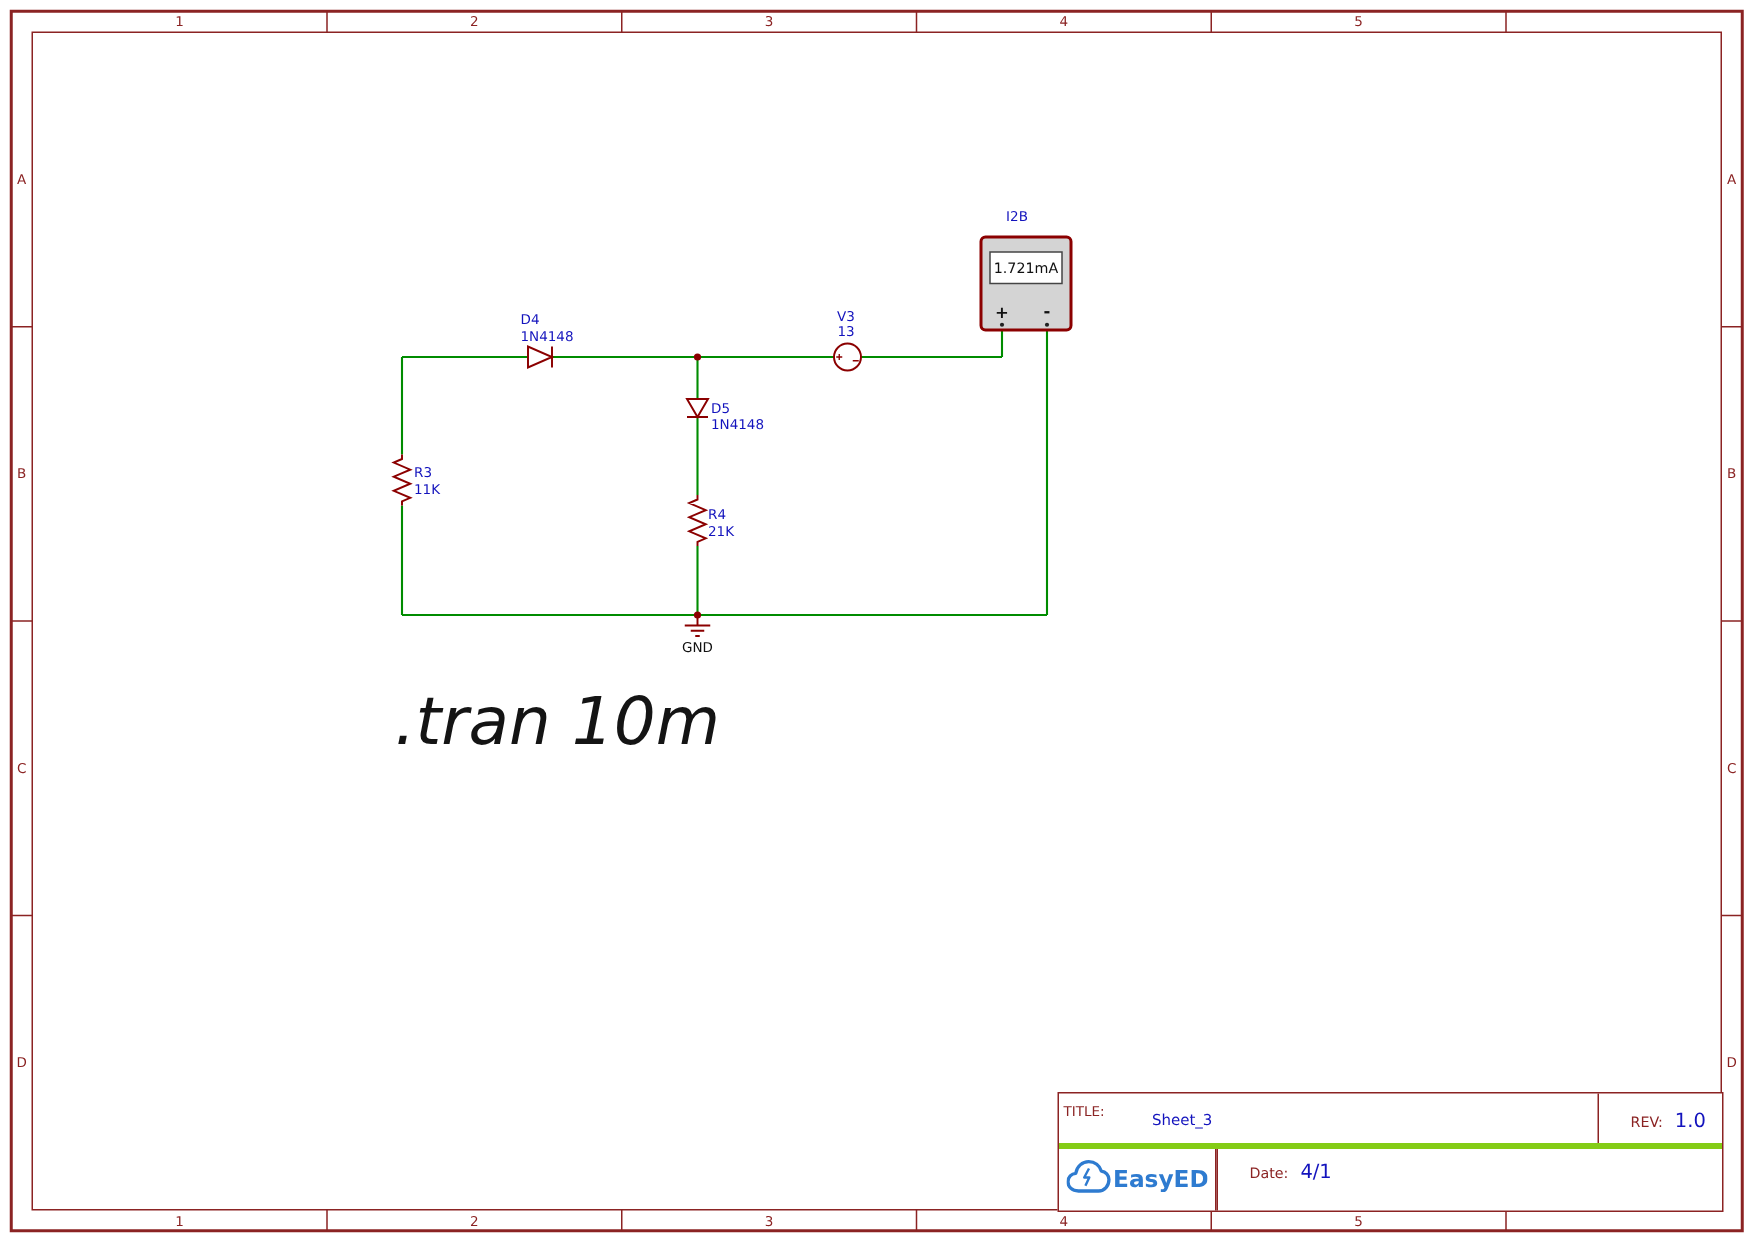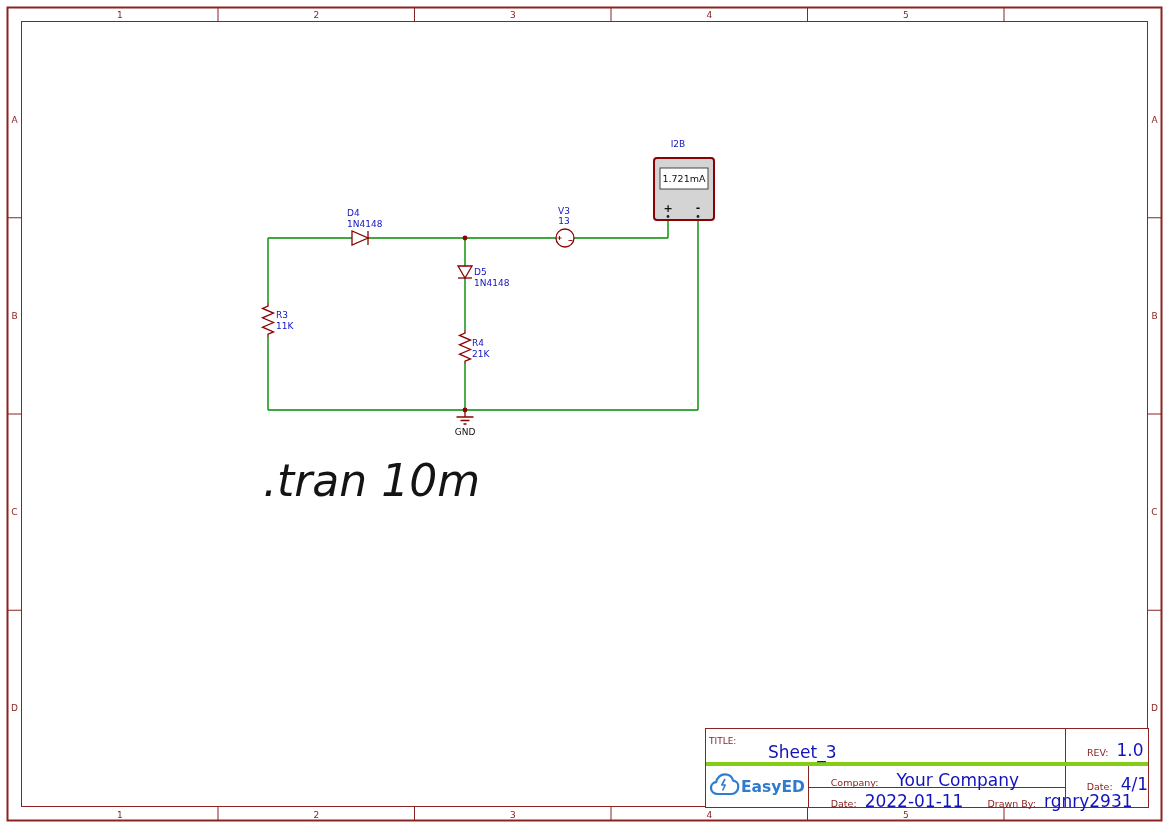--- a/index.html
+++ b/index.html
@@ -18,23 +18,23 @@
   .directive-text { fill:#141414; font-size:44px; font-style:italic; }
 
   
   .title-block {
     position:absolute; left:705px; top:728px; width:444px; height:80px;
     border:1px solid #8b2323; background:#ffffff; color:#8b2323;
   }
   .tb-row1 { display:flex; height:37px; border-bottom:4px solid #84cc16; }
   .tb-title-cell { flex:1; position:relative; }
   .tb-small-label { font-size:9px; color:#8b2323; display:inline-block; padding:2px 0 0 3px; }
-  .tb-title { position:absolute; left:62px; top:13px; font-size:17px; color:#1313bd; }
+  .tb-title { position:absolute; left:62px; top:13px; font-size:10px; color:#1313bd; }
   .tb-rev-cell { width:83px; border-left:1px solid #8b2323; padding:11px 0 0 5px; font-size:9.5px; }
-  .tb-value { color:#1313bd; font-size:17px; margin-left:8px; }
+  .tb-value { color:#1313bd; font-size:13px; margin-left:8px; }
   .tb-bottom { display:flex; height:41px; }
   .tb-logo { width:105px; border-right:1px solid #8b2323; display:flex; align-items:center; justify-content:center; }
   .tb-mid { width:256px; }
   .tb-company-row { height:22px; border-bottom:1px solid #8b2323; padding:4px 0 0 6px; font-size:9.5px; white-space:nowrap; }
   .tb-date-row { height:18px; padding:3px 0 0 6px; font-size:9.5px; white-space:nowrap; }
   .tb-sheet-cell { flex:1; border-left:1px solid #8b2323; padding:8px 0 0 5px; font-size:9.5px; }
   .lbl { color:#8b2323;margin-left:16px; }
   .ml18 { margin-left:18px; } .ml24 { margin-left:24px; }
   .logo-text-svg { font-size:15.5px; font-weight:bold; fill:#2e7bd0; }
 </style>
@@ -150,27 +150,19 @@
       </div>
     </div>
     <div class="tb-bottom">
       <div class="tb-logo">
         <svg width="94" height="30" viewBox="0 0 94 30">
           <path d="M8,22 C3.5,22 1,19 1,15.8 C1,12.8 3.2,10.4 6.2,10.2 C6.8,5.6 10.6,2.4 14.8,2.4 C18.9,2.4 22.2,5 23.2,8.7 C26.1,9 28.3,11.4 28.3,14.4 C28.3,18.6 25.4,22 21.3,22 Z" fill="none" stroke="#2e7bd0" stroke-width="2.2" stroke-linejoin="round"></path>
           <path d="M15,7 L11.8,13 L15.2,13 L12.6,18.5" fill="none" stroke="#2e7bd0" stroke-width="1.6" stroke-linejoin="round"></path>
           <text class="logo-text-svg" x="31" y="19.5">EasyEDA</text>
         </svg>
       </div>
-      <div class="tb-mid">
-        <div class="tb-company-row">
-          <span class="lbl">Company:</span><span class="tb-value ml18">Your Company</span>
-        </div>
-        <div class="tb-date-row">
-          <span class="lbl">Date:</span><span class="tb-value">2022-01-11</span><span class="lbl ml24">Drawn By:</span><span class="tb-value">rgnry2931</span>
-        </div>
-      </div>
       <div class="tb-sheet-cell">
         <span class="lbl">Date:</span><span class="tb-value">4/1</span>
       </div>
     </div>
   </div>
 
 </div>
 
 </body></html>

